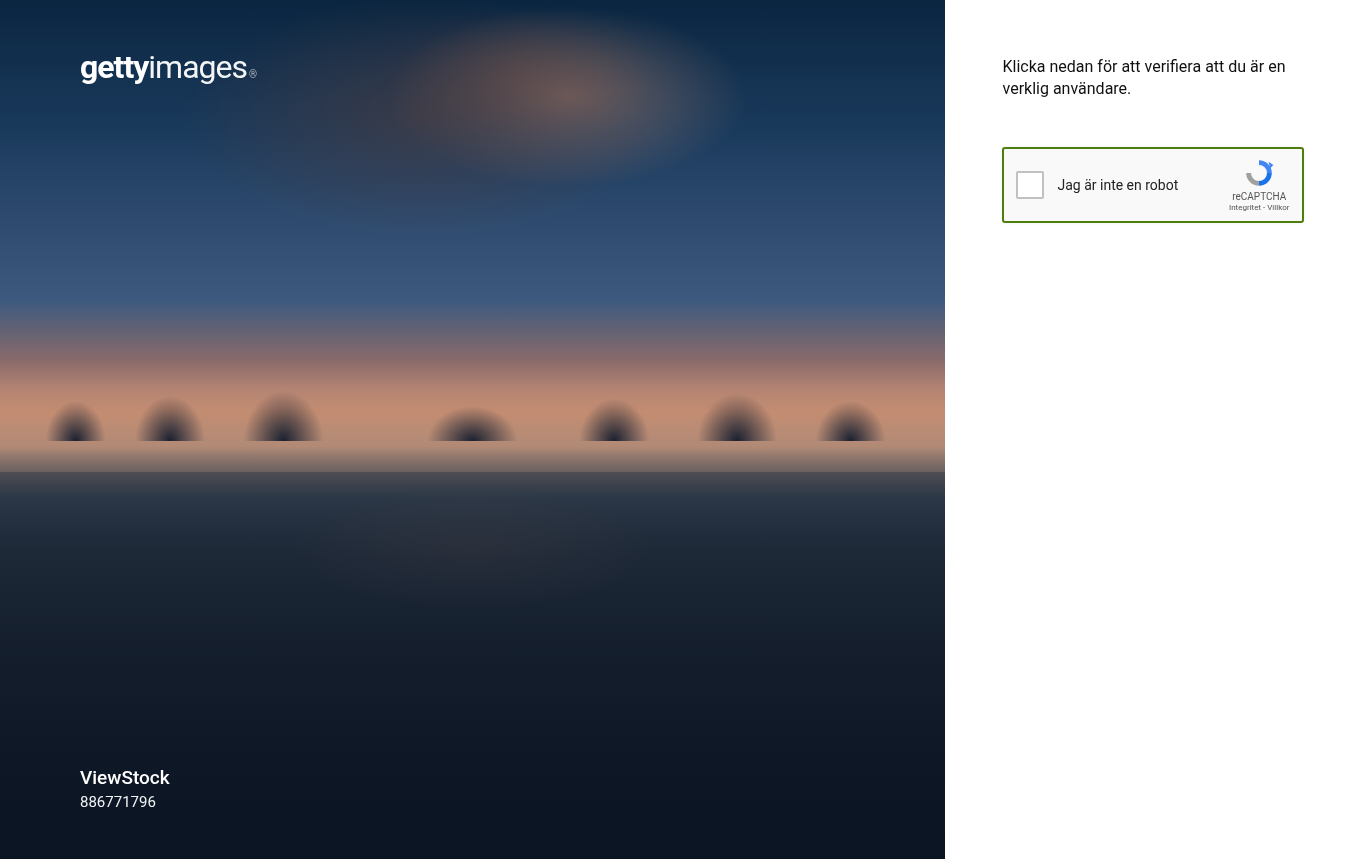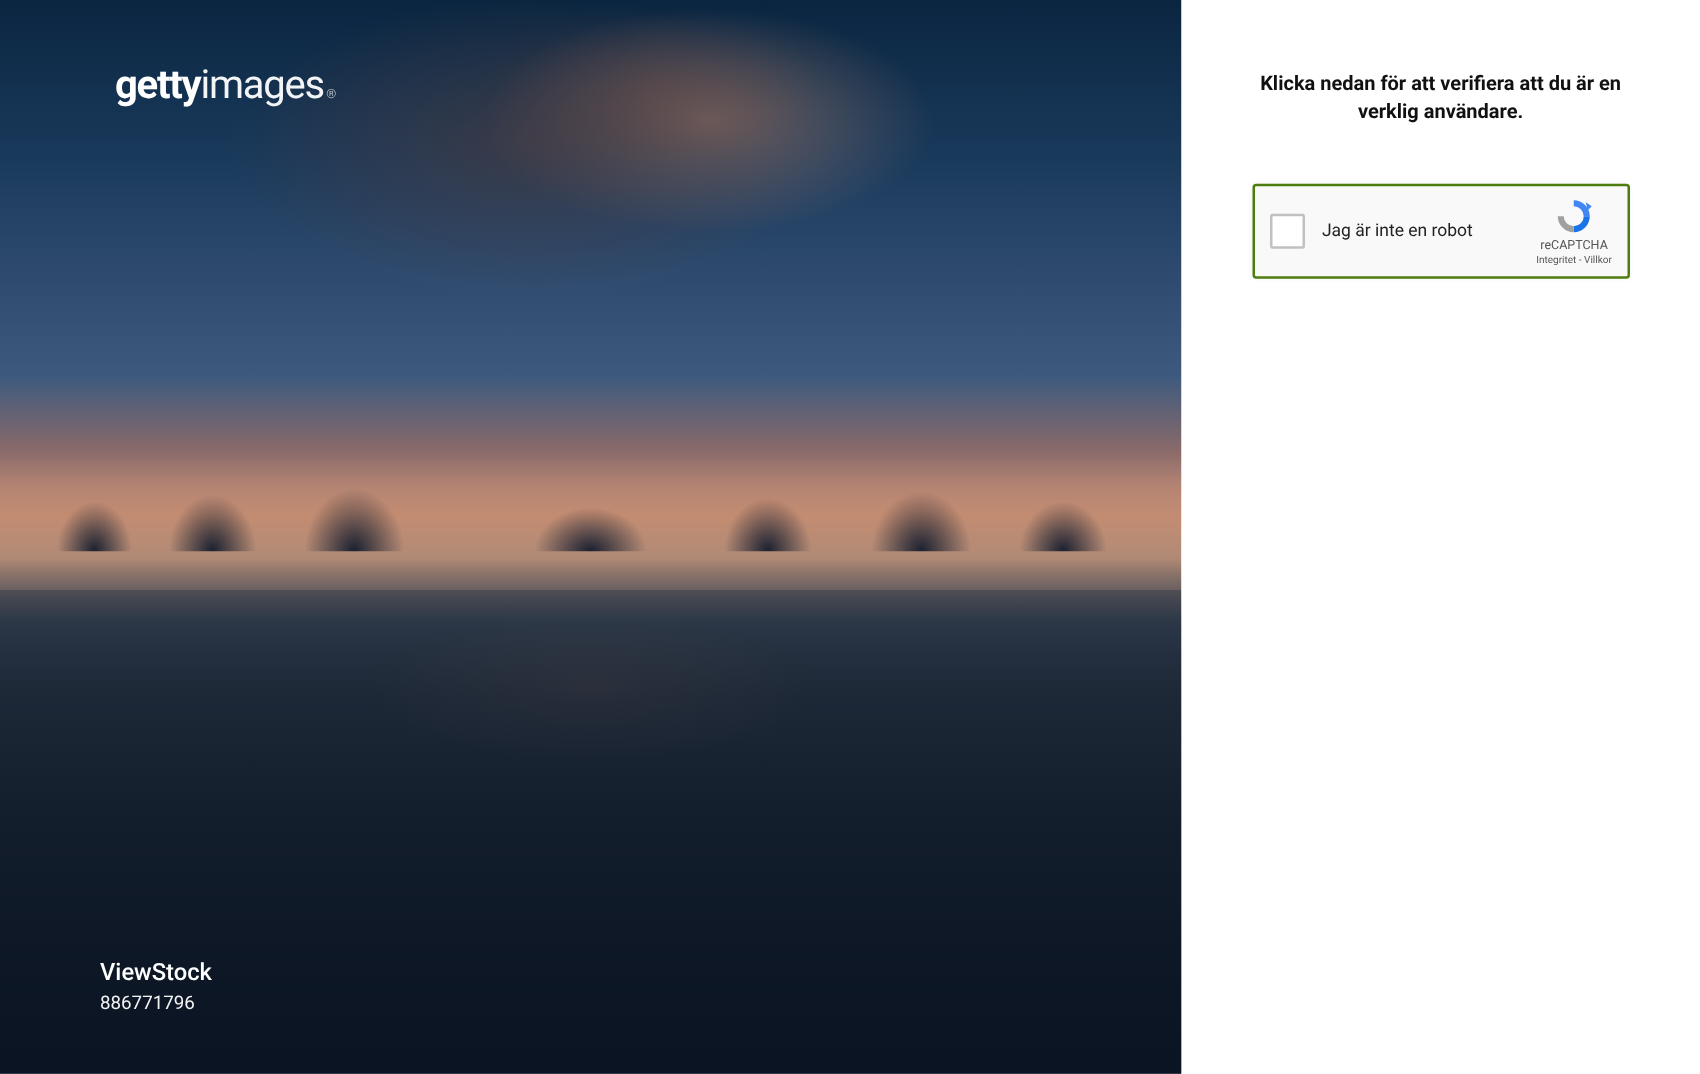--- a/index.html
+++ b/index.html
@@ -93,21 +93,21 @@
           rgba(30, 40, 55, 0.6) 30%,
           rgba(15, 25, 40, 0.8) 70%,
           rgba(10, 20, 35, 0.95) 100%),
         radial-gradient(ellipse 300px 100px at 50% 20%, rgba(150, 100, 80, 0.2) 0%, transparent 60%);
       z-index: 1;
     }
     
     .logo {
       position: absolute;
       top: 48px;
-      left: 92px;
+      left: 80px;
       z-index: 10;
       color: white;
       font-size: 32px;
       font-weight: 300;
       letter-spacing: -1px;
       display: flex;
       align-items: baseline;
     }
     
     .logo-bold {
@@ -160,23 +160,22 @@
     .verification-title {
       font-size: 26px;
       font-weight: 700;
       color: #111;
       text-align: center;
       margin-bottom: 42px;
     }
     
     .verification-text {
       font-size: 16px;
-      font-weight: 700;
+      font-weight: 400;
       color: #111;
-      text-align: center;
       line-height: 1.4;
       max-width: 300px;
       margin-bottom: 46px;
     }
     
     .recaptcha-box {
       width: 302px;
       height: 76px;
       border: 2px solid #4d7c0f;
       border-radius: 3px;

